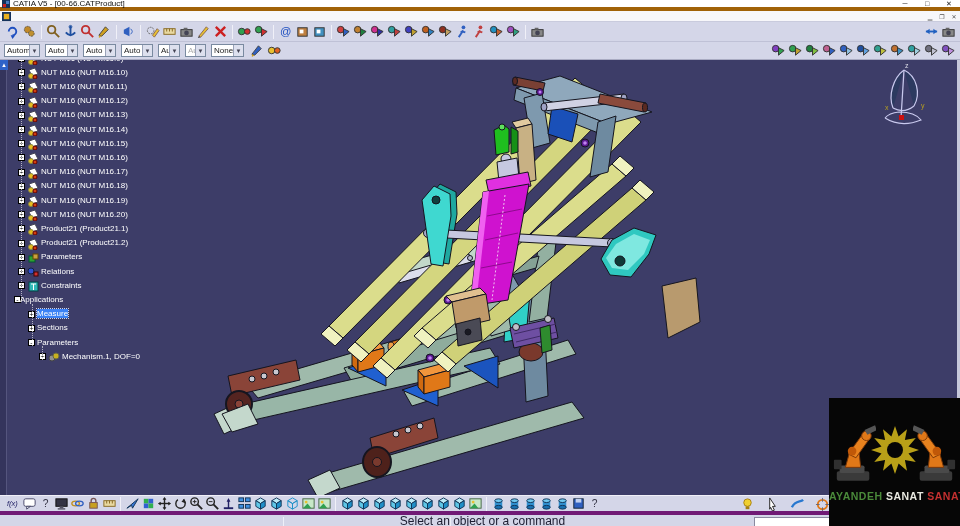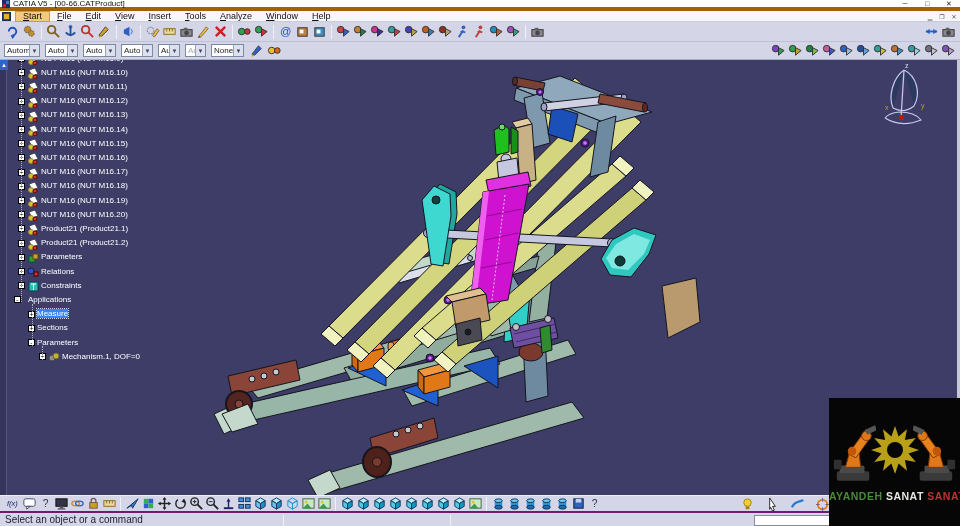--- a/index.html
+++ b/index.html
@@ -59,21 +59,21 @@
   .tlabel { position:absolute; top:1.5px; }
   .tlabel.sel { background:#3b82f6; outline:1px dotted #cdd6ee; }
   .trunk { position:absolute; width:0; border-left:1px dotted rgba(255,255,255,.6); }
 
   
   #dock { position:absolute; left:0; top:495px; width:960px; height:16px; background:#d4d6e8;
     display:flex; align-items:center; border-top:1px solid #f0f0f8; }
   #dock .ticon { width:16px; height:16px;justify-content:center; }
   .dockright { position:absolute; right:130px; top:0; height:16px; display:flex; align-items:center; gap:9px; }
   #statusbar { position:absolute; left:0; top:511px; width:960px; height:15px; background:#d4d6e8;
-    border-top:2px solid #701a75; font-size:10px; color:#1c1c30; display:flex; align-items:center; }
+    border-top:4px solid #701a75; font-size:12px; color:#1c1c30; display:flex; align-items:center;justify-content:center; }
   #status-msg { padding-left:5px; }
   .ssep { position:absolute; top:2px; width:1px; height:11px; background:#aaacbe; border-right:1px solid #eef0f8; }
   #power-input { position:absolute; right:118px; top:2px; width:88px; height:11px; background:#fff;
     border:1px solid #8a8aa0; }
 
   
   #logo { position:absolute; left:829px; top:398px; width:131px; height:128px; background:#060606; z-index:50; }
   #logo .robots { position:absolute; top:22px; left:0; width:131px; height:66px; }
   #logo .robot { position:absolute; width:44px; height:62px; }
   #logo .robot.left { left:3px; top:2px; }
@@ -99,31 +99,20 @@
       <div class="win-btn">□</div>
       <div class="win-btn">✕</div>
     </div>
   </div>
 
   <div class="menubar">
     <svg class="app-icon2" viewBox="0 0 10 10">
       <rect x="0" y="0" width="10" height="10" fill="#16325c"></rect>
       <rect x="2" y="2" width="6" height="6" fill="#e8b020"></rect>
     </svg>
-    <div id="menu-items" style="display:flex">
-        <div class="menu-item active"><u>S</u>tart</div>
-        <div class="menu-item"><u>F</u>ile</div>
-        <div class="menu-item"><u>E</u>dit</div>
-        <div class="menu-item"><u>V</u>iew</div>
-        <div class="menu-item"><u>I</u>nsert</div>
-        <div class="menu-item"><u>T</u>ools</div>
-        <div class="menu-item"><u>A</u>nalyze</div>
-        <div class="menu-item"><u>W</u>indow</div>
-        <div class="menu-item"><u>H</u>elp</div>
-      </div>
     <div class="mdi-controls">
       <div class="mdi-btn">▁</div>
       <div class="mdi-btn">❐</div>
       <div class="mdi-btn">✕</div>
     </div>
   </div>
 
   <div class="tbar" id="tbar1">
     <div id="tbar1-icons" style="display:flex;align-items:center;padding-left:4px">
         <div class="ticon">
@@ -763,21 +752,21 @@
           <span class="texp" style="left:10px">+</span>
           <span class="ticn" style="left:19px"><svg width="12" height="12" viewBox="0 0 12 12">
               <rect x="2" y="2" width="9" height="9" fill="#30b8b8" stroke="#044"></rect>
               <line x1="4" y1="4" x2="9" y2="4" stroke="#fff"></line>
               <line x1="6.5" y1="4" x2="6.5" y2="10" stroke="#fff"></line>
             </svg></span>
           <span class="tlabel" style="left:33px">Constraints</span>
         </div>
         <div class="trow" style="top: 241.4px; left: 0px;">
           <span class="texp" style="left:6px">-</span>
-          <span class="tlabel" style="left:20px">Applications</span>
+          <span class="tlabel" style="left:12px">Applications</span>
         </div>
         <div class="trow" style="top: 255.6px; left: 0px;">
           <span class="texp" style="left:20px">+</span>
           <span class="tlabel sel" style="left:29px">Measure</span>
         </div>
         <div class="trow" style="top: 269.8px; left: 0px;">
           <span class="texp" style="left:20px">+</span>
           <span class="tlabel" style="left:29px">Sections</span>
         </div>
         <div class="trow" style="top: 284px; left: 0px;">

